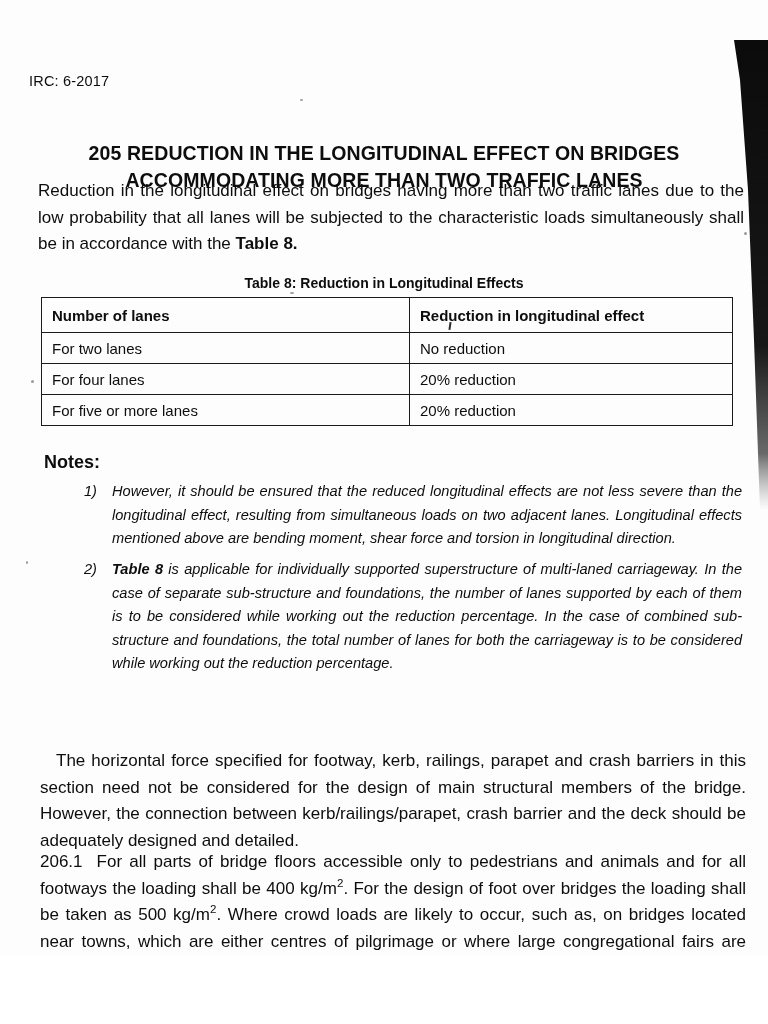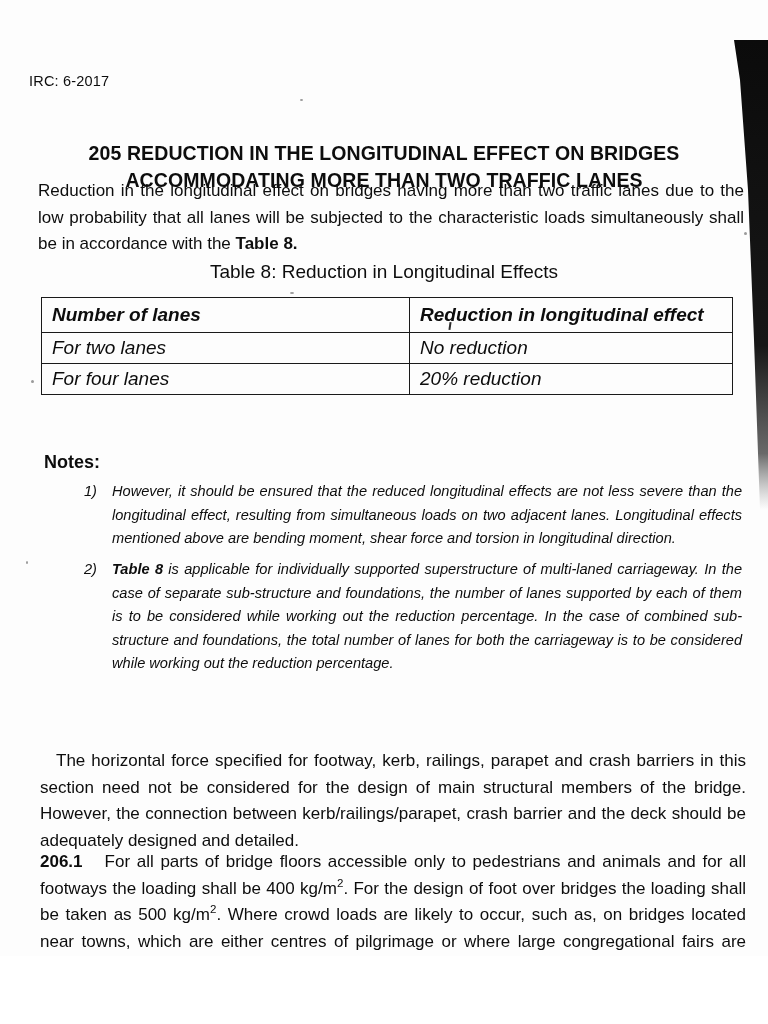--- a/index.html
+++ b/index.html
@@ -62,36 +62,35 @@
 
   #para-intro {
     left: 38px;
     top: 178px;
     width: 706px;
   }
 
   .tbl-caption {
     position: absolute;
     left: 60px;
-    top: 261px;
+    top: 275px;
     width: 648px;
     text-align: center;
-    font-weight: normal;
-    font-size: 19px;
+    font-weight: bold;
+    font-size: 14px;
   }
 
   #table-8 {
     position: absolute;
     left: 41px;
     top: 297px;
     width: 692px;
     border-collapse: collapse;
-    font-size: 19px;
+    font-size: 15px;
     table-layout: fixed;
-    font-style: italic;
   }
   #table-8 td, #table-8 th {
     border: 1.4px solid #1a1a1a;
     height: 28px;
     padding: 1px 10px;
     font-weight: normal;
   }
   #table-8 .col-lanes { width: 347px; text-align: left; }
   #table-8 .col-red   { text-align: left; }
   #table-8 thead th { font-weight: bold; height: 32px; }
@@ -144,22 +143,22 @@
     width: 706px;
     text-indent: 16px;
   }
 
   #para-2061 {
     left: 40px;
     top: 849px;
     width: 706px;
   }
   #para-2061 .clause-no {
-    font-weight: bold;
-    margin-right: 22px;
+    font-weight: normal;
+    margin-right: 14px;
   }
   sup { font-size: 0.68em; vertical-align: super; line-height: 0; }
 
   #page-number {
     position: absolute;
     left: 0;
     top: 971px;
     width: 768px;
     text-align: center;
     font-size: 14.5px;
@@ -210,20 +209,24 @@
     </thead>
     <tbody>
       <tr>
         <td class="col-lanes">For two lanes</td>
         <td class="col-red">No reduction</td>
       </tr>
       <tr>
         <td class="col-lanes">For four lanes</td>
         <td class="col-red">20% reduction</td>
       </tr>
+      <tr>
+        <td class="col-lanes">For five or more lanes</td>
+        <td class="col-red">20% reduction</td>
+      </tr>
     </tbody>
   </table>
 
   <div class="stray-mark"></div>
 
   <div id="notes-label">Notes:</div>
 
   <div class="note" id="note-1">
     <span class="marker">1)</span>
     <span>However, it should be ensured that the reduced longitudinal effects are not less severe than the longitudinal effect, resulting from simultaneous loads on two adjacent lanes. Longitudinal effects mentioned above are bending moment, shear force and torsion in longitudinal direction.</span>

